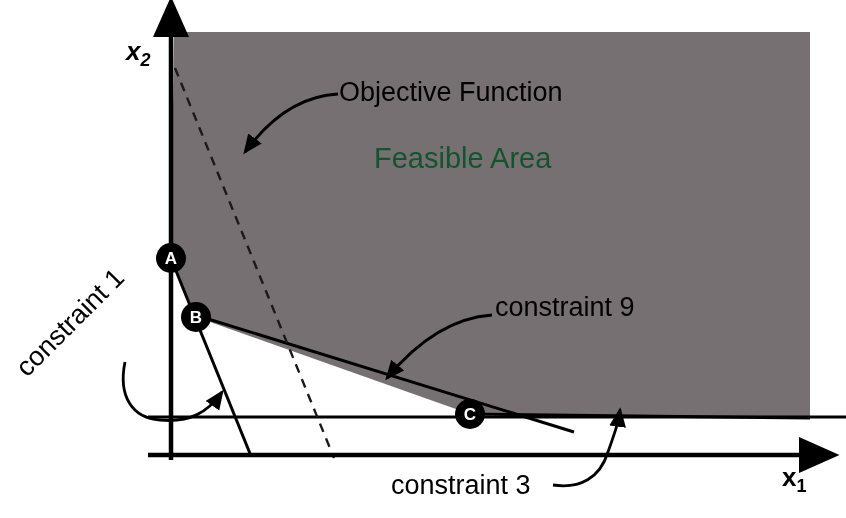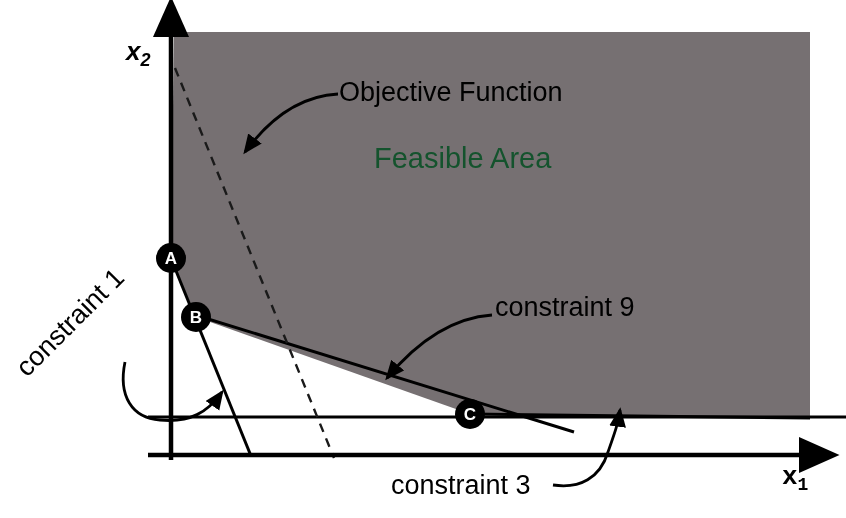--- a/index.html
+++ b/index.html
@@ -67,21 +67,20 @@
     top: 36px;
     font-size: 26px;
     font-weight: bold;
     font-style: italic;
   }
   #label-x1 {
     left: 782px;
     top: 462px;
     font-size: 26px;
     font-weight: bold;
-    font-family: Liberation Mono, monospace;
   }
   .axis-sub {
     font-size: 18px;
     vertical-align: sub;
     font-weight: bold;
   }
   .vertex-letter {
     font-family: "Liberation Sans", sans-serif;
     font-size: 17px;
     font-weight: bold;

